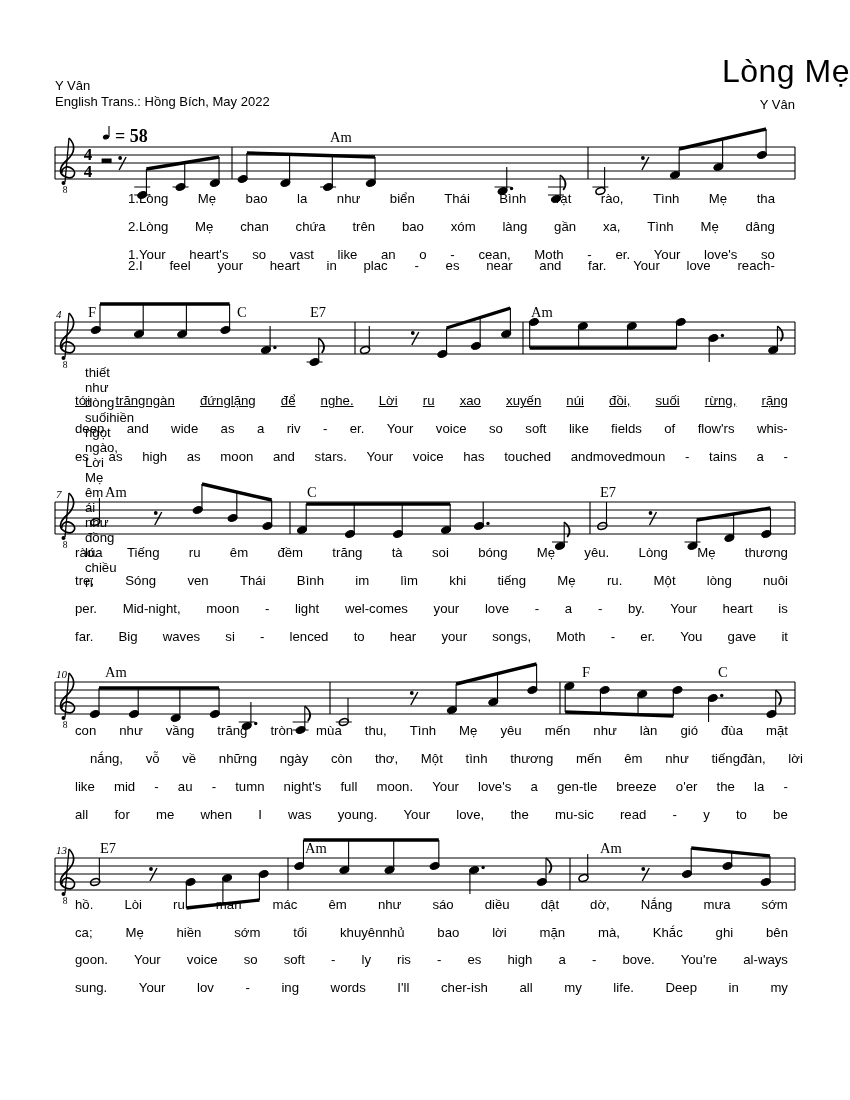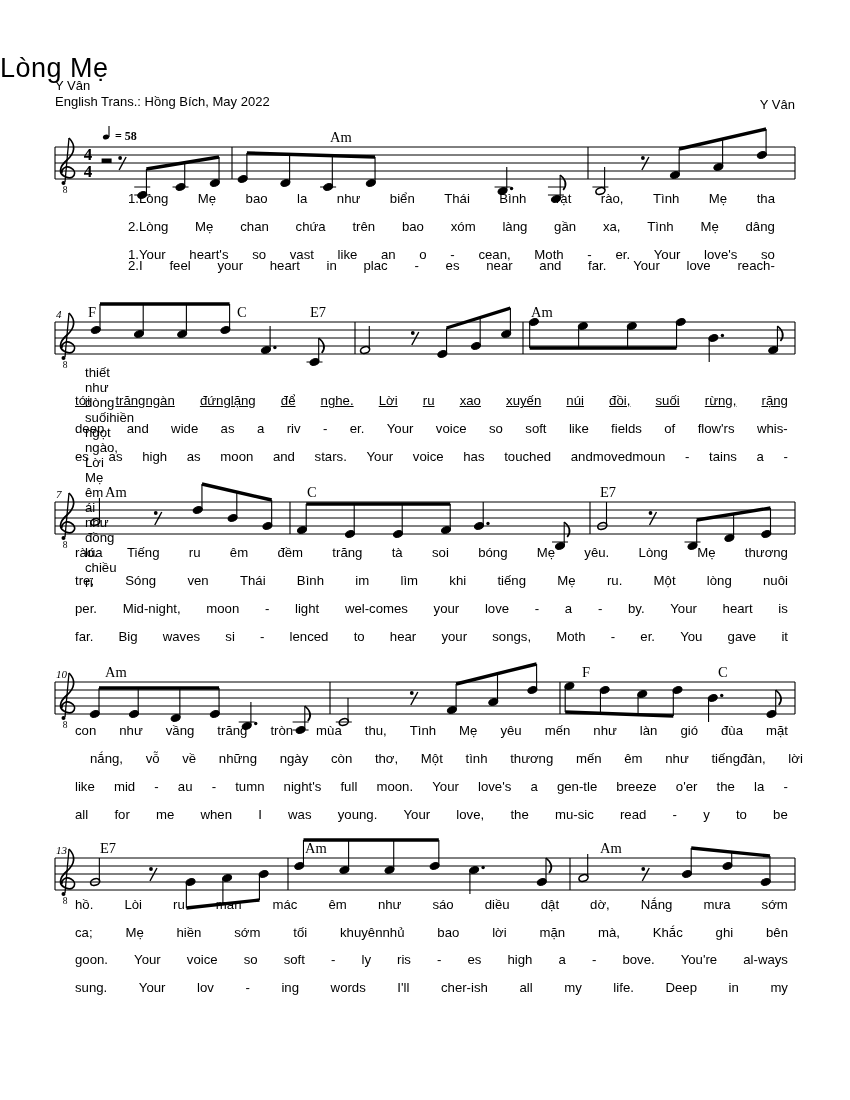--- a/index.html
+++ b/index.html
@@ -2,27 +2,27 @@
 <html><head>
 <meta charset="utf-8">
 <style>
   html,body{margin:0;padding:0;background:#e8e8e8;}
   .page{
     position:relative;width:850px;height:1100px;background:#ffffff;
     font-family:"Liberation Sans","DejaVu Sans",sans-serif;color:#000;
     overflow:hidden;margin:0 auto;
   }
   .abs{position:absolute;}
-  .title{font-size:27px;letter-spacing:.5px;text-align:left;width:100%;}
+  .title{font-size:32px;letter-spacing:.5px;text-align:right;width:100%;}
   .subtitle{font-size:19px;text-align:center;width:100%;}
   .credit{font-size:13px;}
   .credit-right{font-size:13px;text-align:right;}
   .chord{font-family:"Liberation Serif","DejaVu Serif",serif;font-size:14.5px;line-height:14px;}
   .mnum{font-family:"Liberation Serif","DejaVu Serif",serif;font-style:italic;font-size:11px;line-height:11px;}
-  .tempo-text{font-family:"Liberation Serif","DejaVu Serif",serif;font-weight:bold;font-size:12px;line-height:13px;}
+  .tempo-text{font-family:"Liberation Serif","DejaVu Serif",serif;font-weight:bold;font-size:18px;line-height:13px;}
   .lyrics-row{
     position:absolute;display:flex;justify-content:space-between;
     font-size:13.2px;line-height:15px;white-space:pre;
   }
   .lyrics-row span{display:inline-block;}
   svg{position:absolute;left:0;top:0;}
 </style>
 </head>
 <body>
 

